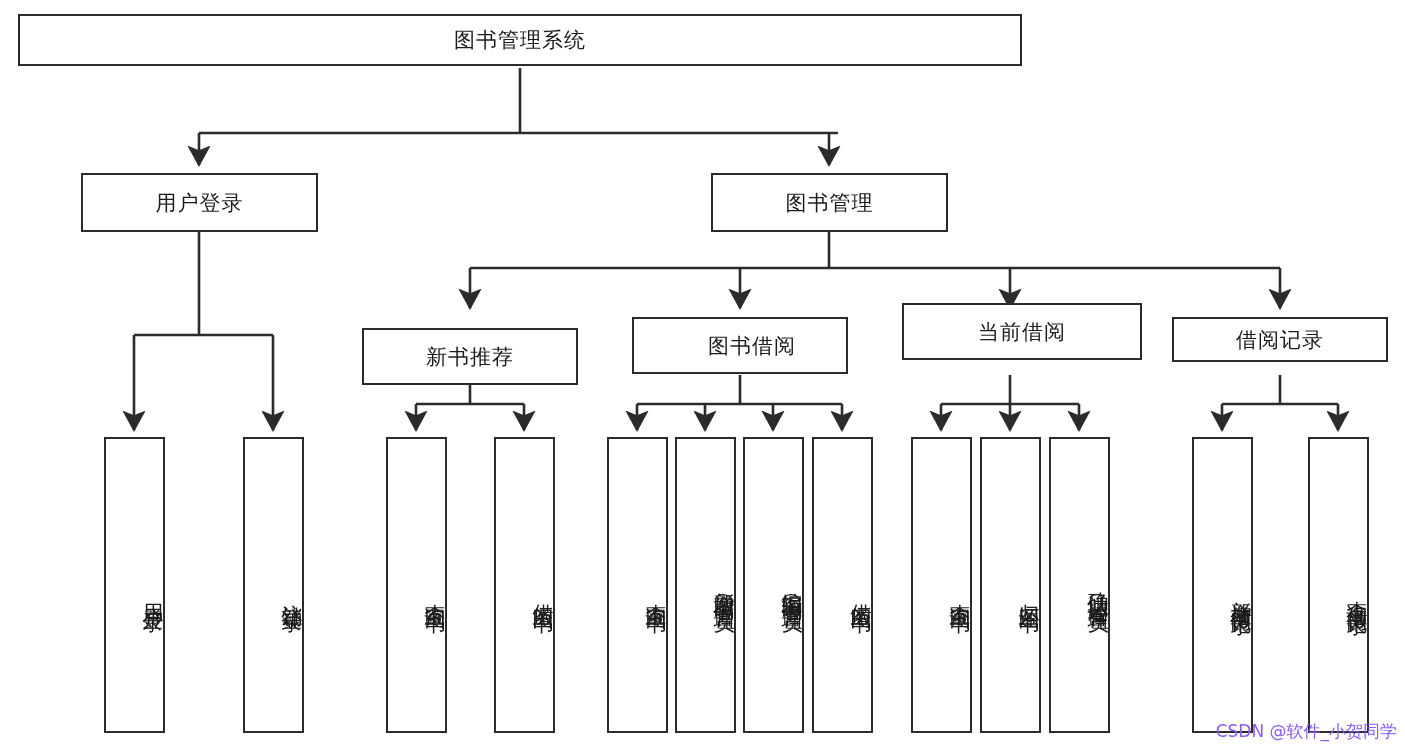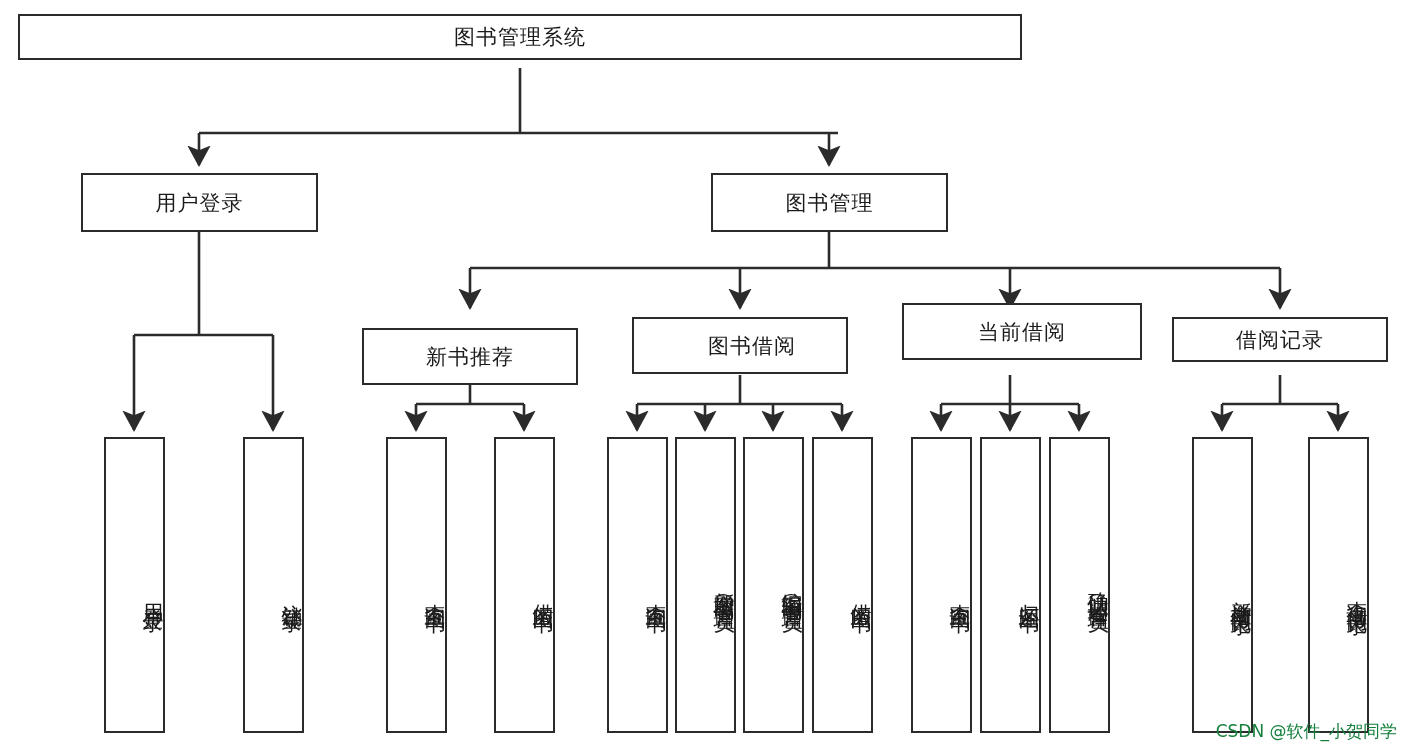--- a/index.html
+++ b/index.html
@@ -57,21 +57,21 @@
     padding-top: 16px;
   }
   .node-v.tall {
     padding-top: 6px;
   }
   .watermark {
     position: absolute;
     right: 8px;
     bottom: 4px;
     font-size: 17px;
-    color: #15803d;
+    color: #8b5cf6;
     white-space: nowrap;
     z-index: 5;
     letter-spacing: 0px;
   }
 </style>
 </head>
 <body>
 
 <div id="canvas">
 
@@ -118,21 +118,21 @@
       <path d="M 1010 404 L 1010 430" marker-end="url(#arrow)"></path>
       <path d="M 1079 404 L 1079 430" marker-end="url(#arrow)"></path>
 
       <path d="M 1280 375 L 1280 404"></path>
       <path d="M 1222 404 L 1338 404"></path>
       <path d="M 1222 404 L 1222 430" marker-end="url(#arrow)"></path>
       <path d="M 1338 404 L 1338 430" marker-end="url(#arrow)"></path>
     </g>
   </svg>
 
-  <div class="node node-root" style="left:18px; top:14px; width:1004px; height:46px;">
+  <div class="node node-root" style="left:18px; top:14px; width:1004px; height:52px;">
     <span>图书管理系统</span>
   </div>
 
   <div class="node node-h" style="left:81px; top:173px; width:237px; height:59px;">
     <span>用户登录</span>
   </div>
 
   <div class="node node-h" style="left:711px; top:173px; width:237px; height:59px;">
     <span>图书管理</span>
   </div>

